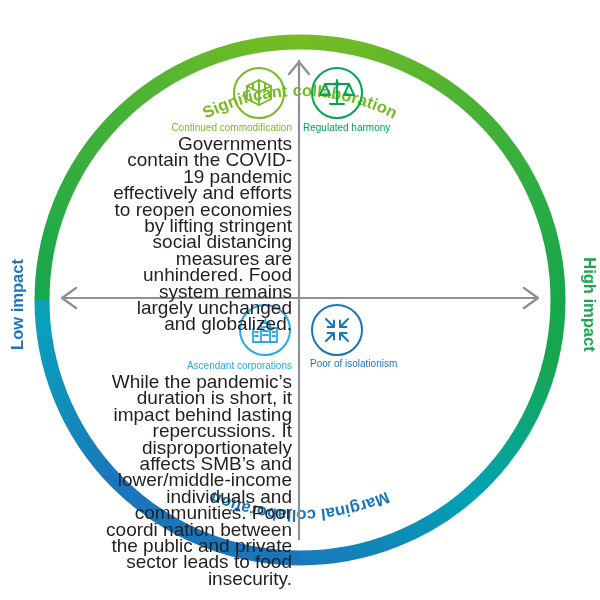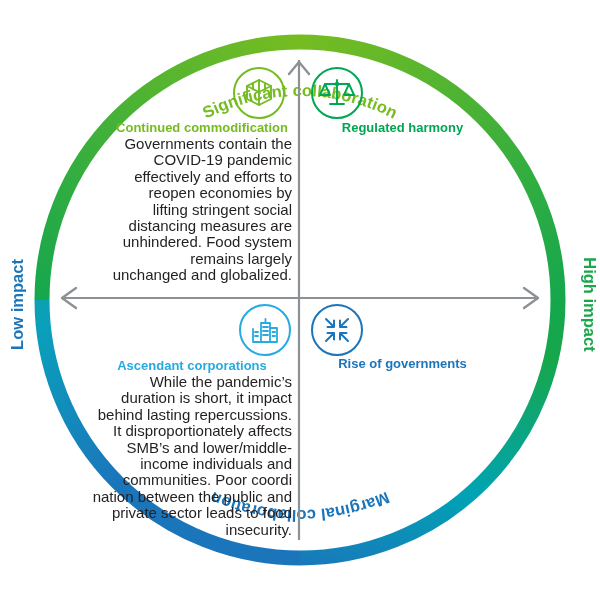--- a/index.html
+++ b/index.html
@@ -30,33 +30,33 @@
     transform:rotate(90deg);transform-origin:center center;
   }
 
   
   #axes{position:absolute;left:0;top:0;width:600px;height:600px;}
 
   
   .quad{position:absolute;}
   .icon-wrap{position:absolute;width:54px;height:54px;}
   .qtitle{
-    font-size:13px;font-weight:bold;line-height:15px;margin:0 0 1px 0;text-align:center;
+    font-size:10px;font-weight:normal;line-height:15px;margin:0 0 1px 0;
   }
   .qbody{
-    font-size:15px;line-height:16.4px;color:#231f20;margin:0;
+    font-size:19px;line-height:16.4px;color:#231f20;margin:0;
   }
 
   
   #quad-tl{left:112px;top:120px;width:180px;text-align:right;}
   #icon-tl{left:232px;top:66px;}
   #quad-tl .qtitle{color:#76bc21;}
 
   
-  #quad-tr{left:310px;top:120px;width:185px;text-align:left;}
+  #quad-tr{left:303px;top:120px;width:185px;text-align:left;}
   #icon-tr{left:310px;top:66px;}
   #quad-tr .qtitle{color:#00a651;}
 
   
   #quad-bl{left:92px;top:358px;width:200px;text-align:right;}
   #icon-bl{left:238px;top:303px;}
   #quad-bl .qtitle{color:#27aae1;}
 
   
   #quad-br{left:310px;top:356px;width:185px;text-align:left;}
@@ -180,16 +180,16 @@
   <div class="quad" id="quad-tr">
     <p class="qtitle">Regulated harmony</p>
   </div>
 
   <div class="quad" id="quad-bl">
     <p class="qtitle">Ascendant corporations</p>
     <p class="qbody">While the pandemic’s duration is short, it impact behind lasting repercussions. It disproportionately affects SMB’s and lower/middle-income individuals and communities. Poor coordi nation between the public and private sector leads to food insecurity.</p>
   </div>
 
   <div class="quad" id="quad-br">
-    <p class="qtitle">Rise of governments</p>
+    <p class="qtitle">Poor of isolationism</p>
   </div>
 
 </div>
 
 </body></html>

